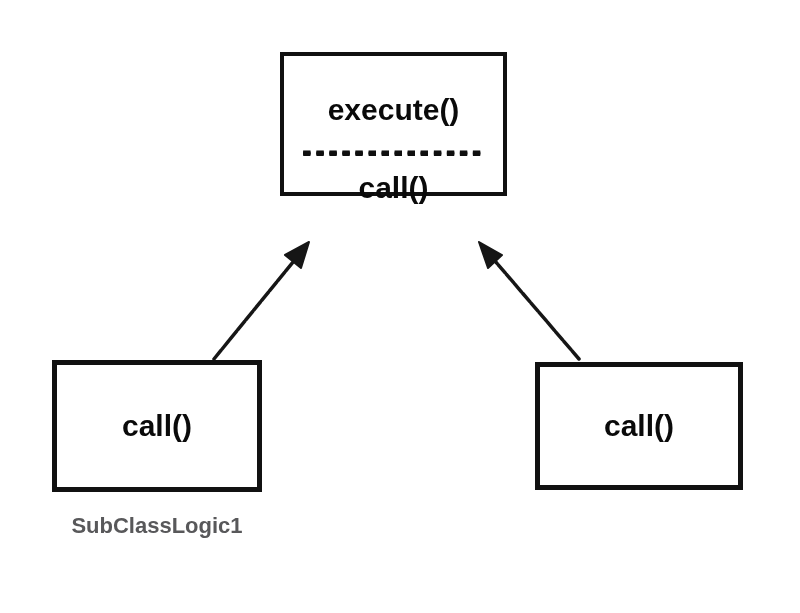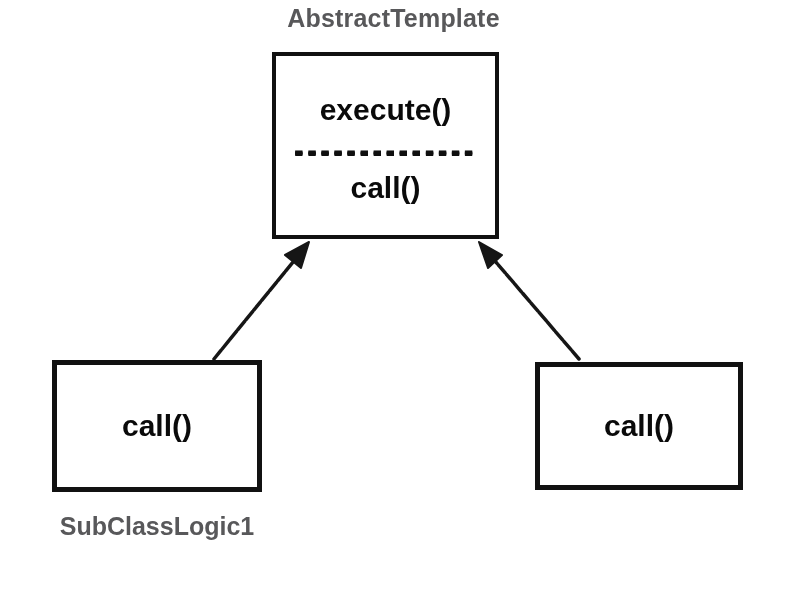--- a/index.html
+++ b/index.html
@@ -28,24 +28,24 @@
     letter-spacing: 0.2px;
     white-space: nowrap;
   }
   .uml-box {
     position: absolute;
     background: #ffffff;
     border: 4px solid #111111;
     box-sizing: border-box;
   }
   .box-template {
-    left: 272px;
+    left: 280px;
     top: 52px;
     width: 227px;
-    height: 187px;
+    height: 144px;
   }
   .box-sub {
     border-width: 5px;
     display: flex;
     align-items: center;
     justify-content: center;
   }
   .box-sub1 {
     left: 52px;
     top: 360px;
@@ -79,21 +79,21 @@
     font-weight: bold;
     color: #0f0f0f;
     letter-spacing: 3.4px;
     text-shadow: 0 1.2px 0 #0f0f0f, 0 -1.2px 0 #0f0f0f;
     white-space: nowrap;
     overflow: hidden;
   }
   .sub-label {
     position: absolute;
     text-align: center;
-    font-size: 25px;
+    font-size: 22px;
     font-weight: bold;
     color: #58585a;
     line-height: 26px;
     white-space: nowrap;
   }
   .label-sub1 { left: 52px;  top: 513px; width: 210px; }
   .label-sub2 { left: 535px; top: 513px; width: 208px; }
   .arrow-layer {
     position: absolute;
     left: 0;
@@ -101,21 +101,20 @@
     width: 800px;
     height: 613px;
     pointer-events: none;
   }
 </style>
 </head>
 <body>
 
 <div class="canvas">
 
-  <div class="diagram-title">AbstractTemplate</div>
 
   <div class="uml-box box-template">
     <div class="method tpl-line tpl-execute">execute()</div>
     <div class="tpl-line tpl-divider">--------------</div>
     <div class="method tpl-line tpl-call">call()</div>
   </div>
 
   <svg class="arrow-layer" viewBox="0 0 800 613" xmlns="http://www.w3.org/2000/svg">
     <g>
       <line x1="214" y1="359" x2="293" y2="262" stroke="#161616" stroke-width="3.5" stroke-dasharray="11 1.6" stroke-linecap="round"></line>

